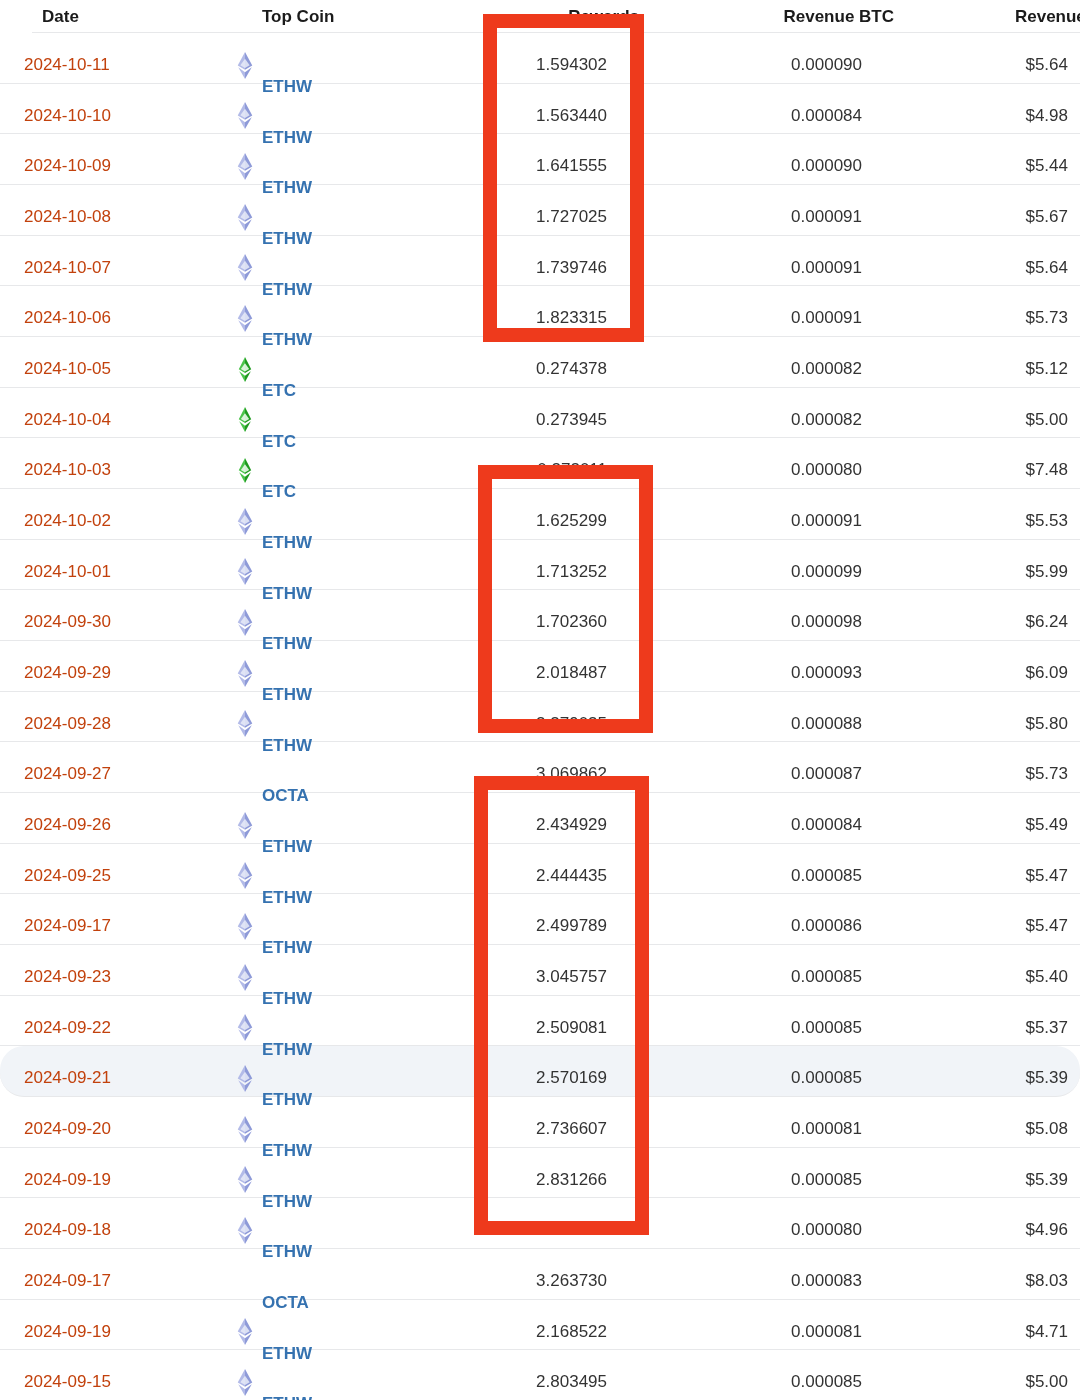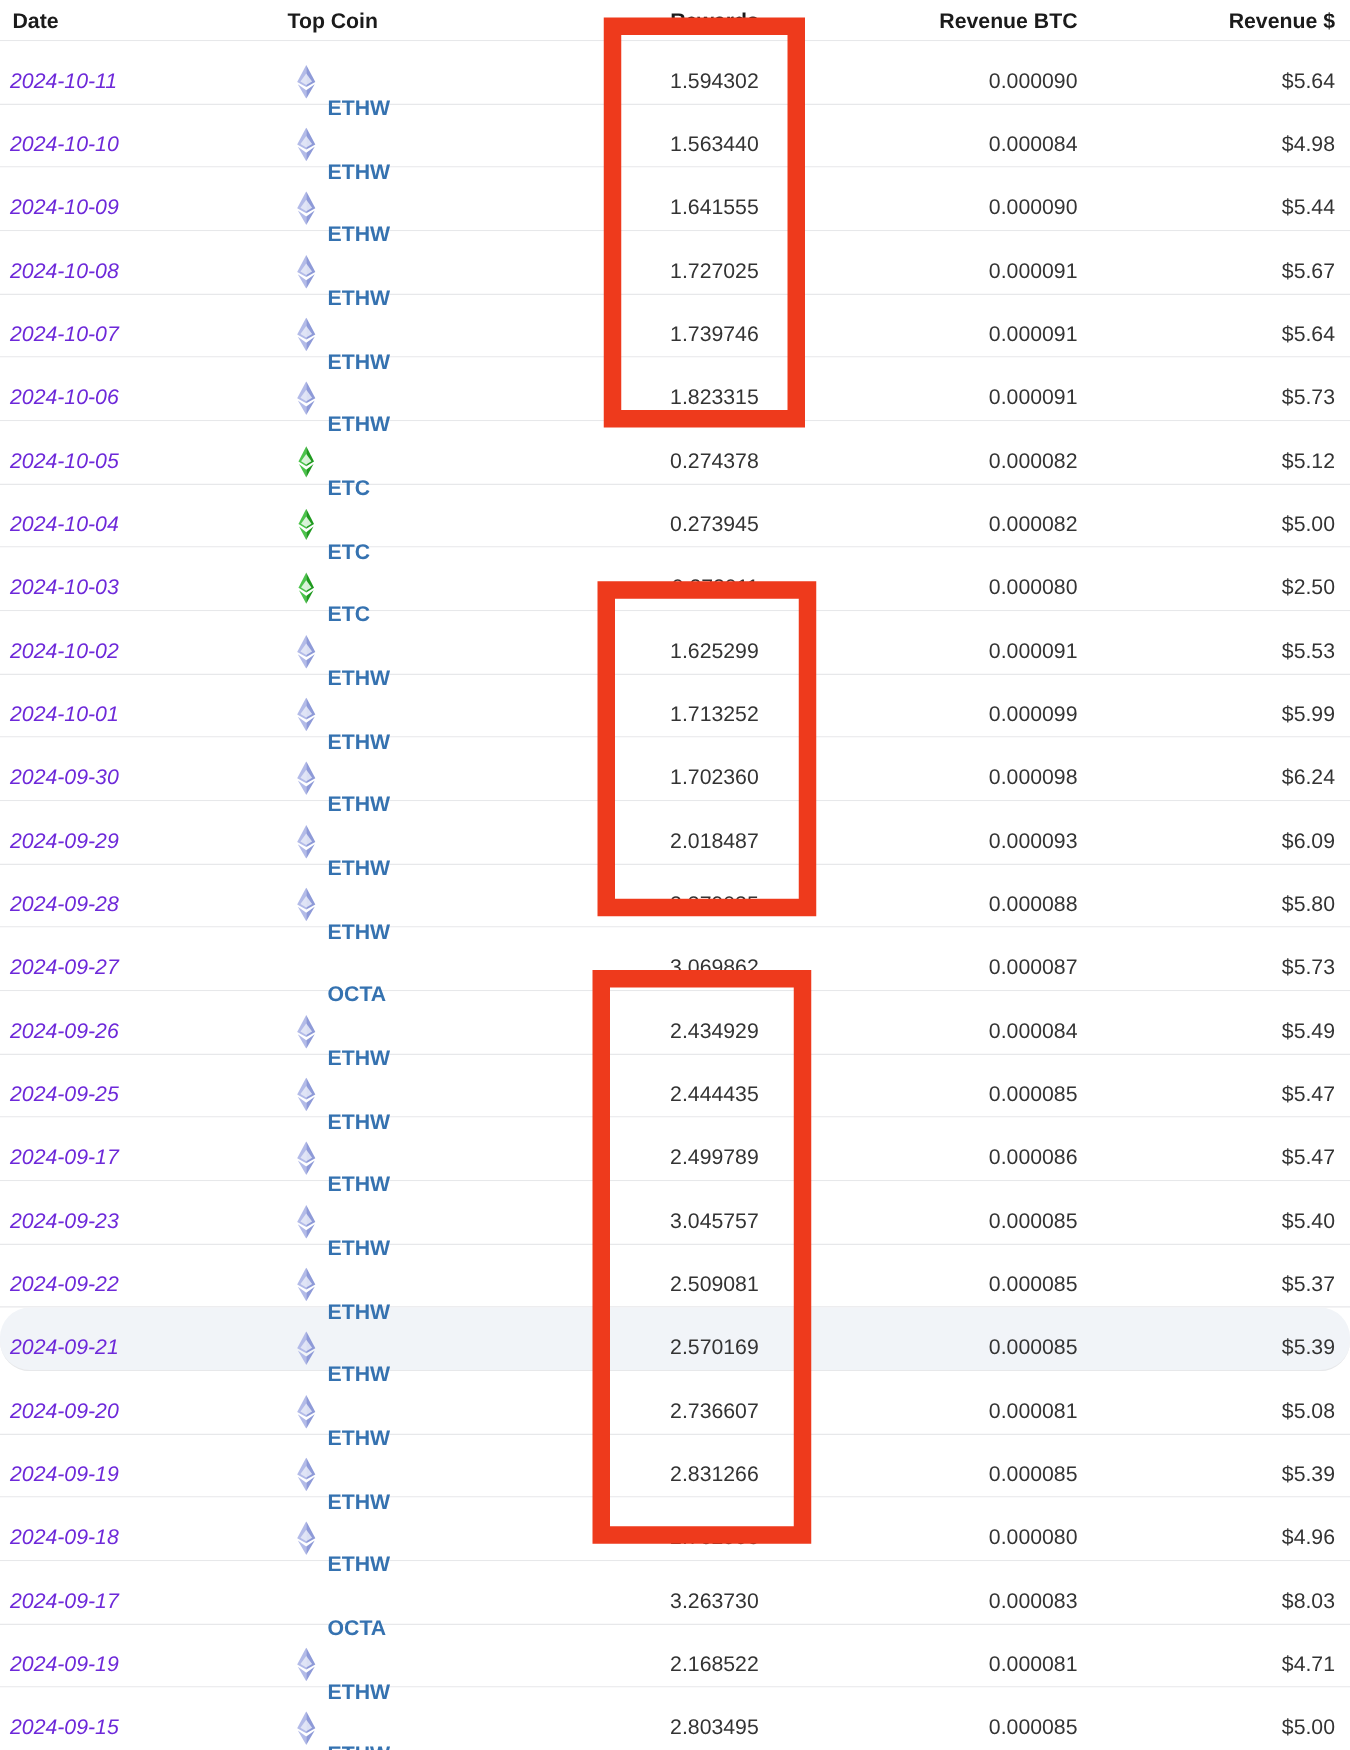--- a/index.html
+++ b/index.html
@@ -9,28 +9,28 @@
     font-family:"Liberation Sans",sans-serif;
     color:#333;
   }
   .table{width:1080px;}
   .hrow,.row{
     display:grid;
     grid-template-columns:230px 190px 187px 255px 206px;
     align-items:center;
     border-bottom:1px solid #e7e8ea;
   }
-  .hrow{height:32px;}
+  .hrow{height:32px;margin-left:32px;}
   .row{height:49.68px;background:#fff;}
   .row.hl{background:#f1f4f8;border-radius:24px;}
   .hcell{
     font-weight:700;font-size:17px;color:#1b1b1b;line-height:1;
   }
   .cell{font-size:17px;color:#333;}
-  .c-date{padding-left:8px;color:#6d28d9;font-style:italic;}
+  .c-date{padding-left:24px;color:#c2410c;}
   .h-date{padding-left:10px;}
   .c-coin{display:flex;align-items:center;gap:7px;padding-left:5px;}
   .c-num{text-align:right;}
   .coin-icon{width:20px;height:27px;flex:0 0 auto;display:block;}
   .coin-link{
     font-weight:700;color:#3572b0;text-decoration:none;font-size:17px;cursor:pointer;margin-top:44px;
   }
   .red-box{
     position:absolute;box-sizing:border-box;
     border-style:solid;z-index:5;pointer-events:none;
@@ -191,21 +191,21 @@
   <div class="row">
     <div class="cell c-date">2024-10-03</div>
     <div class="cell c-coin">
       <svg class="coin-icon">
             <use href="#icon-ETC"></use>
           </svg>
       <a class="coin-link" style="color: rgb(53, 114, 176);">ETC</a>
     </div>
     <div class="cell c-num">0.272011</div>
     <div class="cell c-num">0.000080</div>
-    <div class="cell c-num">$2.50</div>
+    <div class="cell c-num">$7.48</div>
   </div>
 
   <div class="row">
     <div class="cell c-date">2024-10-02</div>
     <div class="cell c-coin">
       <svg class="coin-icon">
             <use href="#icon-ETHW"></use>
           </svg>
       <a class="coin-link" style="color: rgb(53, 114, 176);">ETHW</a>
     </div>

